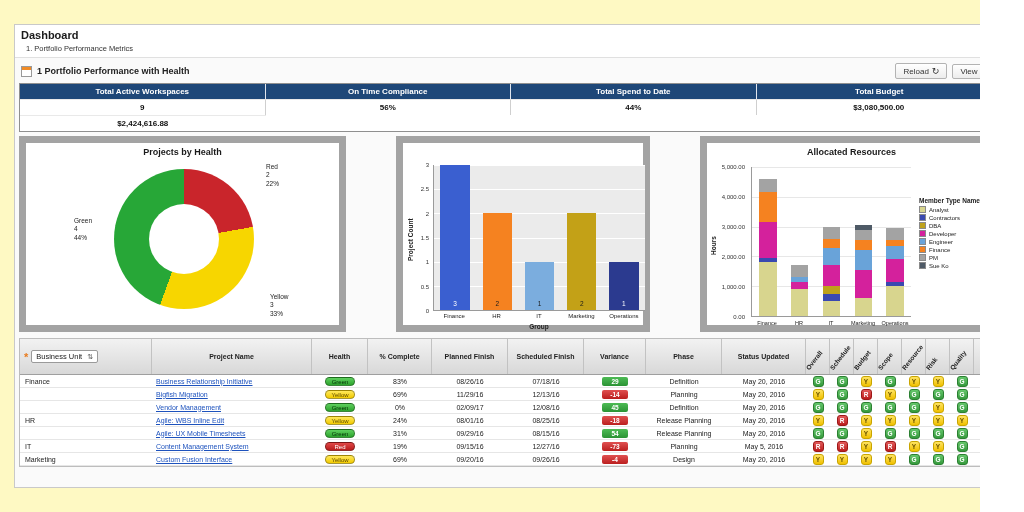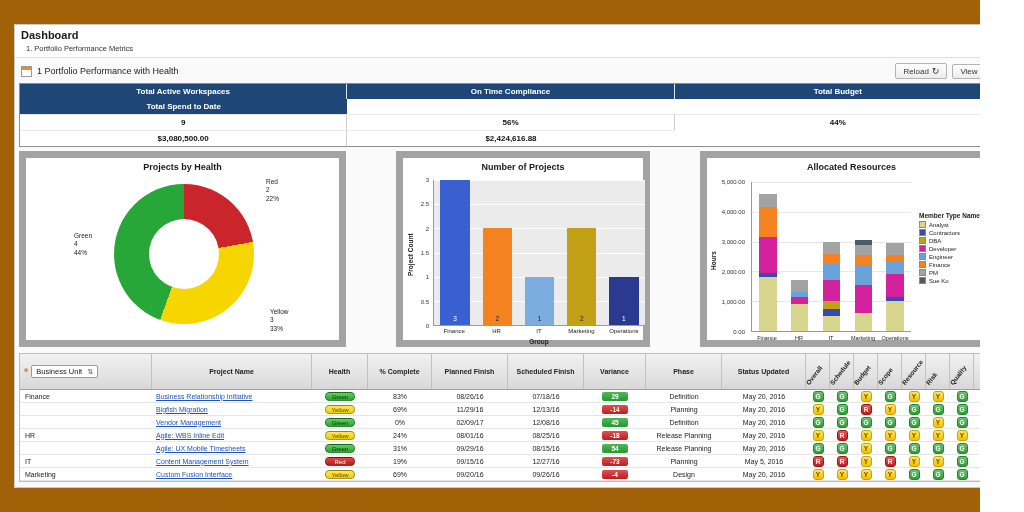--- a/index.html
+++ b/index.html
@@ -1,35 +1,35 @@
 <!DOCTYPE html>
 <html><head>
 <meta charset="utf-8">
 <style>
   *{box-sizing:border-box;margin:0;padding:0}
   body{font-family:"Liberation Sans","DejaVu Sans",sans-serif;background:#fff}
-  .canvas{position:relative;width:980px;height:512px;background:#a16207;overflow:hidden}
+  .canvas{position:relative;width:980px;height:512px;background:#fef9c3;overflow:hidden}
   .panel{position:absolute;left:14px;top:24px;width:994px;height:464px;background:#fff;border:1px solid #c9c9c9;display:flex;flex-direction:column}
   .page-head{padding:4px 6px 3px;border-bottom:1px solid #e0e0e0}
   .page-title{font-size:11px;font-weight:bold;color:#1a1a1a}
   .breadcrumb{font-size:7.5px;color:#333;margin:3px 0 1px 5px;cursor:pointer}
   .viewer-bar{position:relative;padding:4px 8px;border-bottom:1px solid #d6d6d6;font-size:9px;color:#222;height:18px}
   .gear{position:absolute;right:8px;top:2px;font-size:11px;color:#555;cursor:pointer}
   .content{flex:1;background:#fafafa;padding:2px 4px;position:relative}
   
   .titlebar{display:flex;align-items:center;gap:5px;padding:3px 2px;height:22px}
   .rpt-icon{width:11px;height:11px;border:1px solid #999;background:linear-gradient(#f08a24 0 3px,#fff 3px),#fff;display:inline-block}
-  .rpt-title{font-size:9px;font-weight:normal;color:#222}
+  .rpt-title{font-size:9px;font-weight:bold;color:#222}
   .spacer{flex:1}
   .btn{display:inline-flex;align-items:center;gap:3px;font-size:8px;padding:2px 7px;border:1px solid #b3b3b3;border-radius:2px;background:linear-gradient(#fff,#ececec);color:#333;cursor:pointer;font-family:inherit}
   .ricon{font-size:9px}
   .dicon{font-size:7px;color:#555}
   
   .kpi{margin:1px 0 4px;border:1px solid #8f8f8f;background:#fff}
-  .kpi-row{display:grid;grid-template-columns:repeat(3,1fr)}
+  .kpi-row{display:grid;grid-template-columns:repeat(4,1fr)}
   .kpi-h{background:#1e4778;color:#fff;font-weight:bold;font-size:8px;text-align:center;padding:3px 0;border-right:1px solid #dfe5ee}
   .kpi-h:last-child{border-right:none}
   .kpi-v{background:#fff;font-size:8px;font-weight:bold;color:#111;text-align:center;padding:3px 0;border-right:1px solid #cfcfcf;border-top:1px solid #e9e9e9}
   .kpi-v:last-child{border-right:none}
   
   .charts{display:flex;justify-content:space-between;height:196px;margin-bottom:6px}
   .chart-panel{position:relative;background:#fff;border:7px solid #a3a3a3}
   .p1{width:327px}.p2{width:254px}.p3{width:303px}
   .ctitle{font-size:9px;font-weight:bold;text-align:center;padding-top:4px;color:#1a1a1a}
   
@@ -123,22 +123,22 @@
         <button class="btn">
           <span>View In</span>
           <span class="dicon">▾</span>
         </button>
       </div>
 
       <div class="kpi">
         <div class="kpi-row kpi-head">
             <div class="kpi-h">Total Active Workspaces</div>
             <div class="kpi-h">On Time Compliance</div>
+            <div class="kpi-h">Total Spend to Date</div>
             <div class="kpi-h">Total Budget</div>
-            <div class="kpi-h">Total Spend to Date</div>
           </div>
         <div class="kpi-row kpi-vals">
             <div class="kpi-v">9</div>
             <div class="kpi-v">56%</div>
             <div class="kpi-v">44%</div>
             <div class="kpi-v">$3,080,500.00</div>
             <div class="kpi-v">$2,424,616.88</div>
           </div>
       </div>
 
@@ -161,21 +161,20 @@
             </div>
             <div class="plabel yellow-l">
               <div>Yellow</div>
               <div>3</div>
               <div>33%</div>
             </div>
           </div>
         </div>
 
         <div class="chart-panel p2">
-          <div class="ctitle">Number of Projects</div>
           <div class="ylab">Project Count</div>
           <div class="yaxis">
               <div class="ytick" style="top: 100%;">0</div>
               <div class="ytick" style="top: 83.3333%;">0.5</div>
               <div class="ytick" style="top: 66.6667%;">1</div>
               <div class="ytick" style="top: 50%;">1.5</div>
               <div class="ytick" style="top: 33.3333%;">2</div>
               <div class="ytick" style="top: 16.6667%;">2.5</div>
               <div class="ytick" style="top: 0%;">3</div>
             </div>

